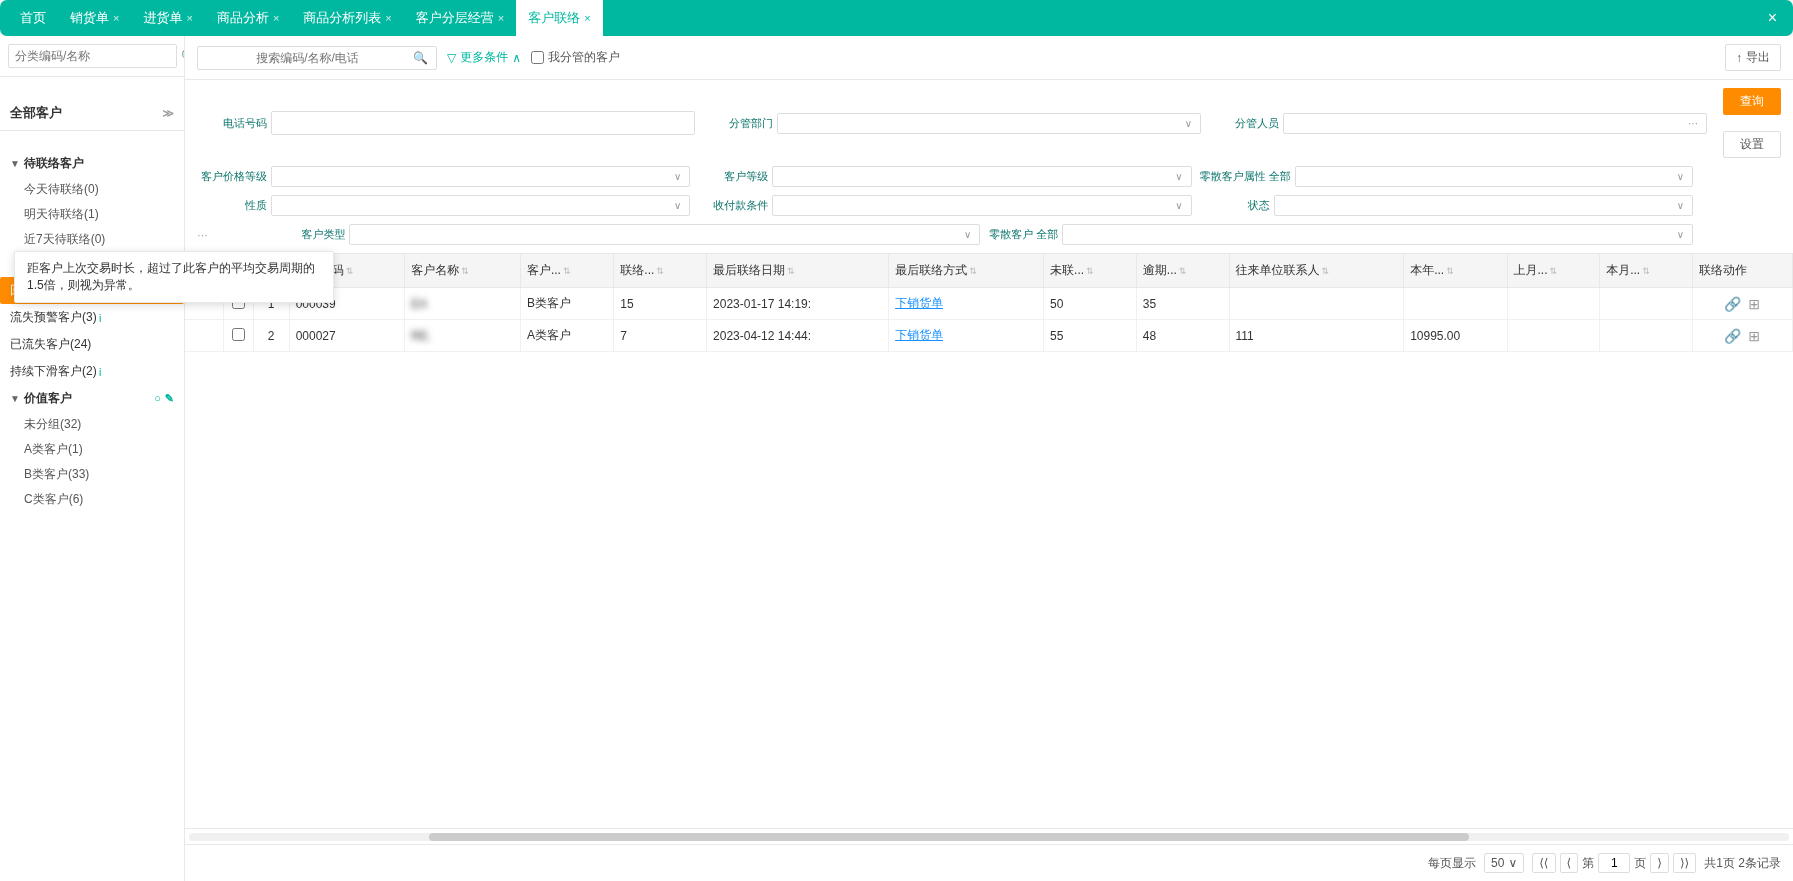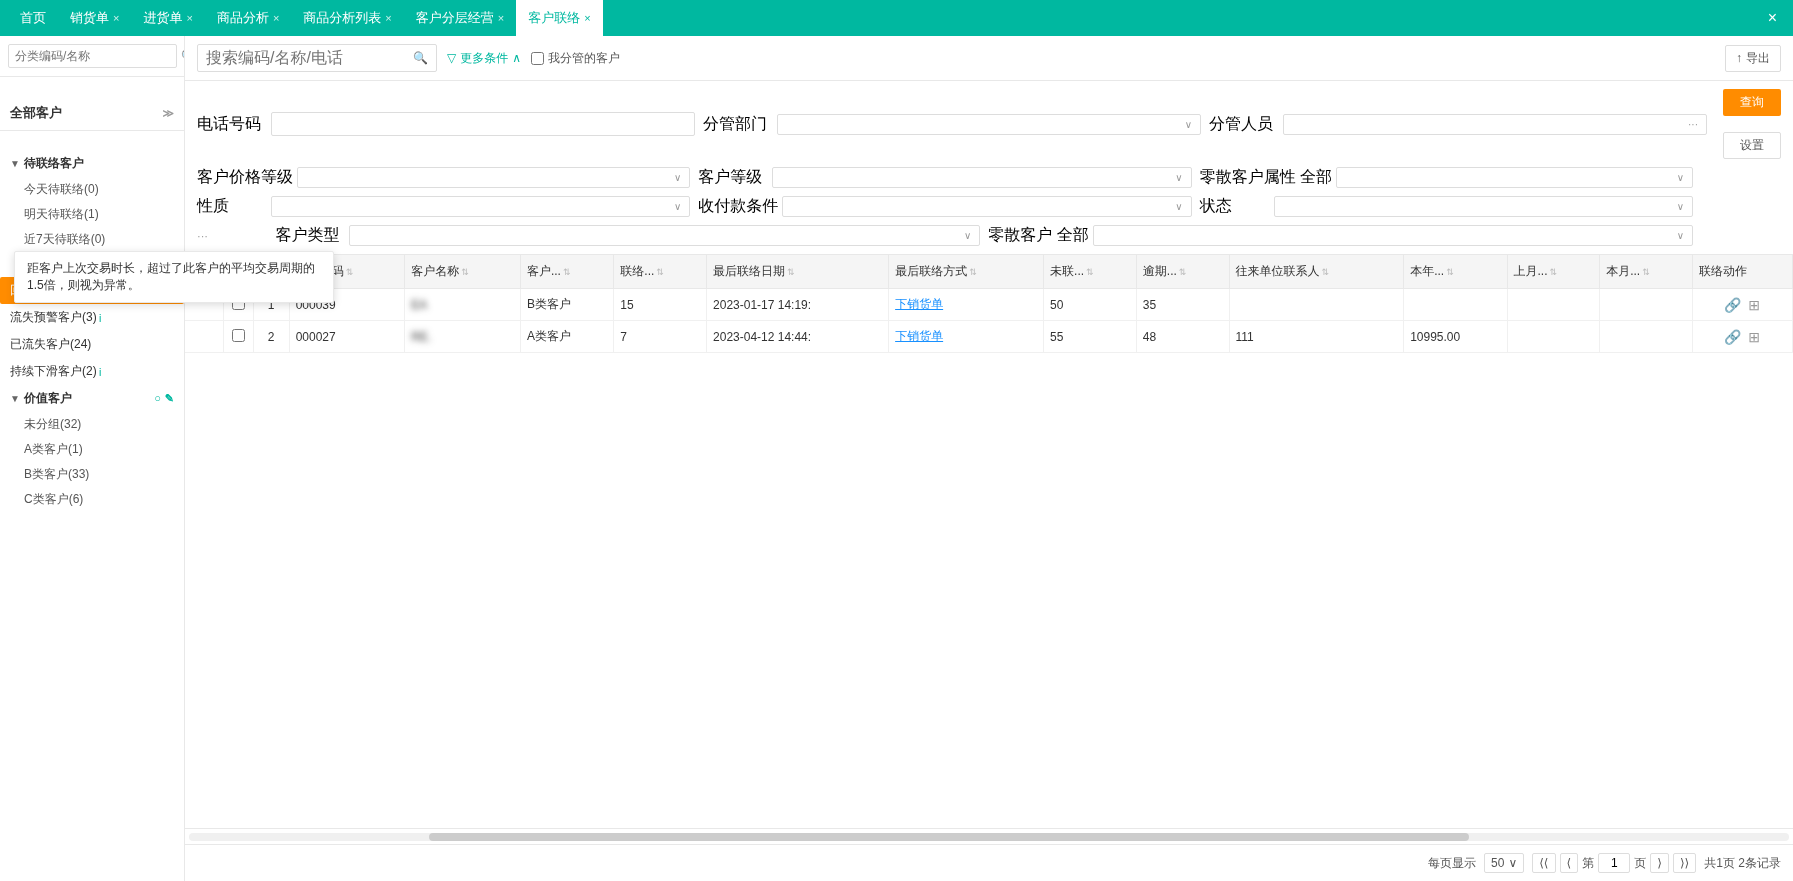--- a/index.html
+++ b/index.html
@@ -2,20 +2,21 @@
 <html><head>
   <meta charset="utf-8">
   <style>
     * { box-sizing: border-box; margin: 0; padding: 0; }
     body { font-family: 'Microsoft YaHei', Arial, sans-serif; font-size: 12px; background: #f5f5f5; color: #333; overflow: hidden; }
     
     
     .top-nav {
       display: flex; align-items: center; background: #00b8a0; height: 36px; padding: 0 8px;
       position: relative;
+      border-radius: 7px;
     }
     .top-nav .nav-item {
       color: #fff; padding: 0 12px; height: 36px; display: flex; align-items: center;
       cursor: pointer; font-size: 13px; white-space: nowrap;
     }
     .top-nav .nav-item.active { background: #fff; color: #00b8a0; }
     .top-nav .nav-close {
       color: rgba(255,255,255,0.8); margin-left: 4px; font-size: 11px; cursor: pointer;
     }
     .top-nav .nav-item.active .nav-close { color: #00b8a0; }
@@ -69,21 +70,21 @@
 
     
     .filter-bar {
       background: #fff; padding: 8px 12px; border-bottom: 1px solid #e8e8e8;
       display: flex; align-items: center; gap: 10px;
     }
     .filter-search {
       display: flex; align-items: center; border: 1px solid #ddd; padding: 4px 8px;
       border-radius: 2px; flex: 0 0 240px;
     }
-    .filter-search input { border: none; outline: none; font-size: 16px; width: 100%; }
+    .filter-search input { border: none; outline: none; font-size: 12px; width: 100%; text-align: center; }
     .filter-search .search-icon { color: #00b8a0; margin-left: 4px; cursor: pointer; }
     .filter-more {
       display: flex; align-items: center; gap: 4px; color: #00b8a0; cursor: pointer; font-size: 12px;
     }
     .filter-checkbox {
       display: flex; align-items: center; gap: 4px; font-size: 12px; color: #555;
     }
     .filter-right { margin-left: auto; }
     .export-btn {
       background: #fff; border: 1px solid #ddd; padding: 4px 10px;
@@ -95,21 +96,21 @@
     .advanced-filters {
       background: #fff; padding: 8px 12px; border-bottom: 1px solid #e8e8e8;
     }
     .filter-row {
       display: flex; align-items: center; gap: 8px; margin-bottom: 8px;
     }
     .filter-row:last-child { margin-bottom: 0; }
     .filter-field {
       display: flex; align-items: center; gap: 4px; flex: 1;
     }
-    .filter-label { color: #000000; font-size: 16px; white-space: nowrap; min-width: 70px; text-align: left; }
+    .filter-label { color: #0f766e; font-size: 11px; white-space: nowrap; min-width: 70px; text-align: right; }
     .filter-input {
       flex: 1; border: 1px solid #ddd; padding: 4px 8px; font-size: 12px;
       border-radius: 2px; outline: none;
     }
     .filter-select {
       flex: 1; border: 1px solid #ddd; padding: 4px 8px; font-size: 12px;
       border-radius: 2px; outline: none; background: #fff;
       display: flex; align-items: center; justify-content: space-between; cursor: pointer;
     }
     .filter-select .caret { color: #999; font-size: 10px; }

